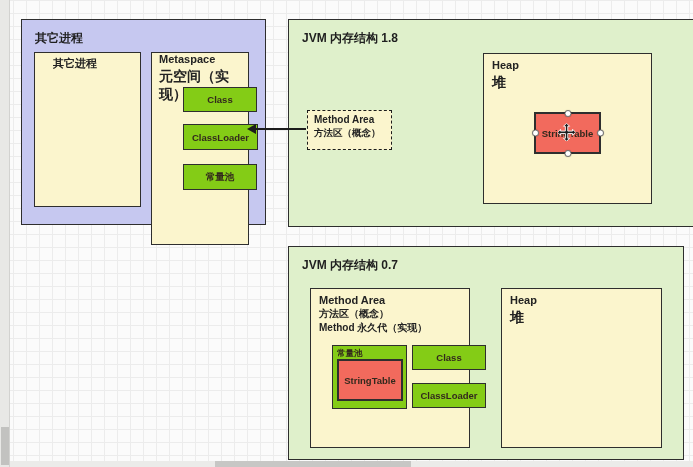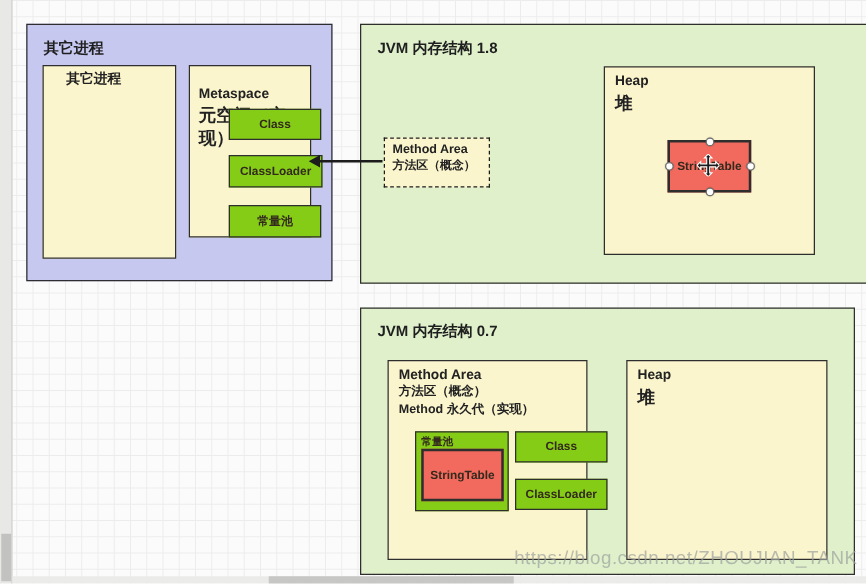--- a/index.html
+++ b/index.html
@@ -33,21 +33,21 @@
   .box-title { position:absolute; left:13px; top:10px; font-size:12px; font-weight:bold; color:#1f1f1f; white-space:nowrap; }
   .inner-title { font-size:11px; font-weight:bold; line-height:1.25; }
   .inner-sub { font-size:14px; font-weight:bold; line-height:1.3; }
 
   .chip { position:absolute; display:flex; align-items:center; justify-content:center;
     font-size:9.5px; font-weight:bold; color:#33291d; border:1.3px solid #2e2e2e; text-align:center; }
 
   
   #native { left:21px; top:19px; width:245px; height:206px; }
   #other-process { left:12px; top:32px; width:107px; height:155px; padding:4px 18px; border-width:1.3px; }
-  #metaspace { left:129px; top:32px; width:98px; height:138px; padding:16px 7px; border-width:1.3px; }
+  #metaspace { left:129px; top:32px; width:98px; height:193px; padding:0 7px; border-width:1.3px; }
   #ms-class { left:13px; top:34px; width:74px; height:25px; }
   #ms-classloader { left:13px; top:71px; width:75px; height:26px; }
   #ms-constpool { left:13px; top:111px; width:74px; height:26px; }
 
   
   #jvm18 { left:288px; top:19px; width:474px; height:208px; }
   #ma18 { position:absolute; left:18px; top:90px; width:85px; height:40px;
     background:#fbf5cd; border:1.6px dashed #1c1c1c; padding:3px 6px; }
   #ma18 .inner-title { font-size:10px; }
   #ma18 .inner-sub { font-size:9.5px; }
@@ -168,15 +168,14 @@
         <span>ClassLoader</span>
       </div>
     </div>
 
     <div class="shape yellow" id="heap16">
       <div class="inner-title">Heap</div>
       <div class="inner-sub">堆</div>
     </div>
   </div>
 
-  <div class="watermark">https://blog.csdn.net/ZHOUJIAN_TANK</div>
 
 </div>
 
 </body></html>

